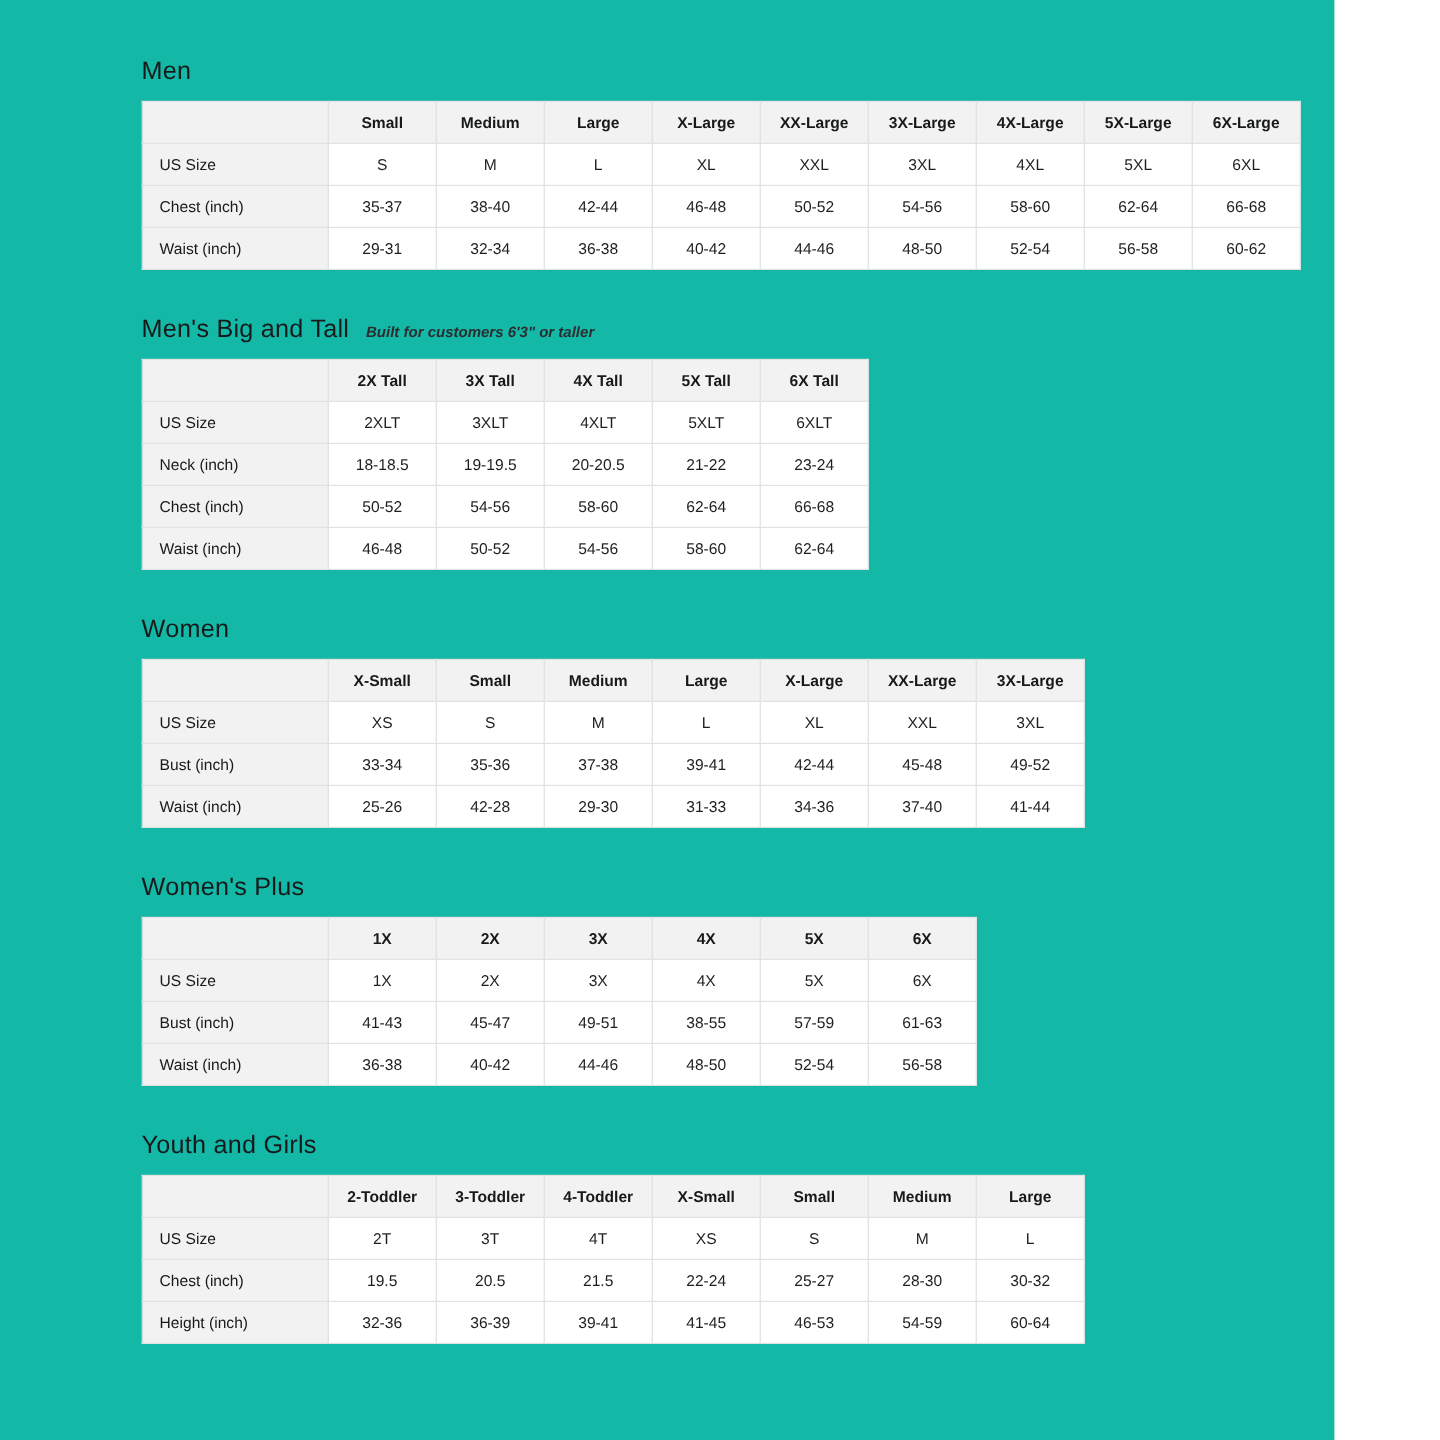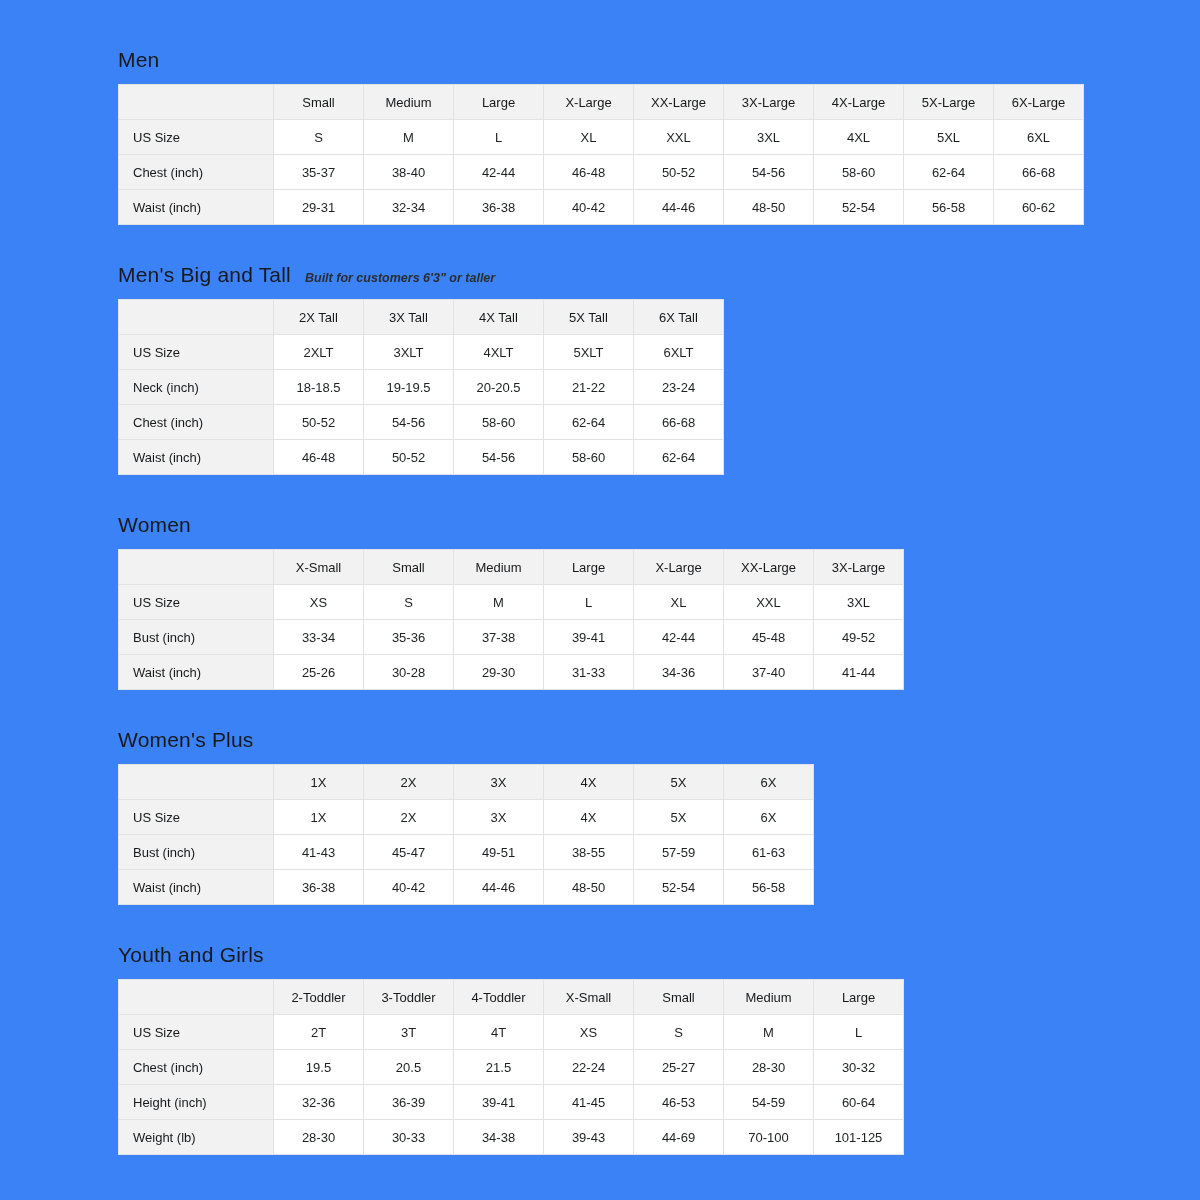--- a/index.html
+++ b/index.html
@@ -3,23 +3,23 @@
 <meta charset="utf-8">
 <style>
   html, body {
     margin: 0;
     padding: 0;
     background: #ffffff;
     font-family: "Liberation Sans", "DejaVu Sans", sans-serif;
     color: #1a1c1e;
   }
   .page {
-    width: 1200px;
+    width: 1112px;
     height: 1200px;
-    background: #3b82f6;
+    background: #14b8a6;
     box-sizing: border-box;
     padding: 48px 0 0 118px;
     overflow: hidden;
   }
   .section {
     margin-bottom: 38px;
   }
   .title-row {
     display: flex;
     align-items: baseline;
@@ -49,21 +49,21 @@
     height: 35px;
     padding: 0 6px;
     font-size: 13px;
     text-align: center;
     vertical-align: middle;
     box-sizing: border-box;
     background: #ffffff;
   }
   table.size-table thead th {
     background: #f2f2f2;
-    font-weight: 400;
+    font-weight: 700;
     color: #17191b;
   }
   table.size-table th.corner {
     background: #f2f2f2;
     width: 155px;
   }
   table.size-table th.rowlabel {
     background: #f2f2f2;
     font-weight: 400;
     text-align: left;
@@ -231,21 +231,21 @@
               <td>35-36</td>
               <td>37-38</td>
               <td>39-41</td>
               <td>42-44</td>
               <td>45-48</td>
               <td>49-52</td>
             </tr>
             <tr>
               <th class="rowlabel">Waist (inch)</th>
               <td>25-26</td>
-              <td>30-28</td>
+              <td>42-28</td>
               <td>29-30</td>
               <td>31-33</td>
               <td>34-36</td>
               <td>37-40</td>
               <td>41-44</td>
             </tr>
           </tbody>
     </table>
   </div>
 
@@ -340,27 +340,17 @@
             <tr>
               <th class="rowlabel">Height (inch)</th>
               <td>32-36</td>
               <td>36-39</td>
               <td>39-41</td>
               <td>41-45</td>
               <td>46-53</td>
               <td>54-59</td>
               <td>60-64</td>
             </tr>
-            <tr>
-              <th class="rowlabel">Weight (lb)</th>
-              <td>28-30</td>
-              <td>30-33</td>
-              <td>34-38</td>
-              <td>39-43</td>
-              <td>44-69</td>
-              <td>70-100</td>
-              <td>101-125</td>
-            </tr>
           </tbody>
     </table>
   </div>
 </div>
 </div>
 
 </body></html>

